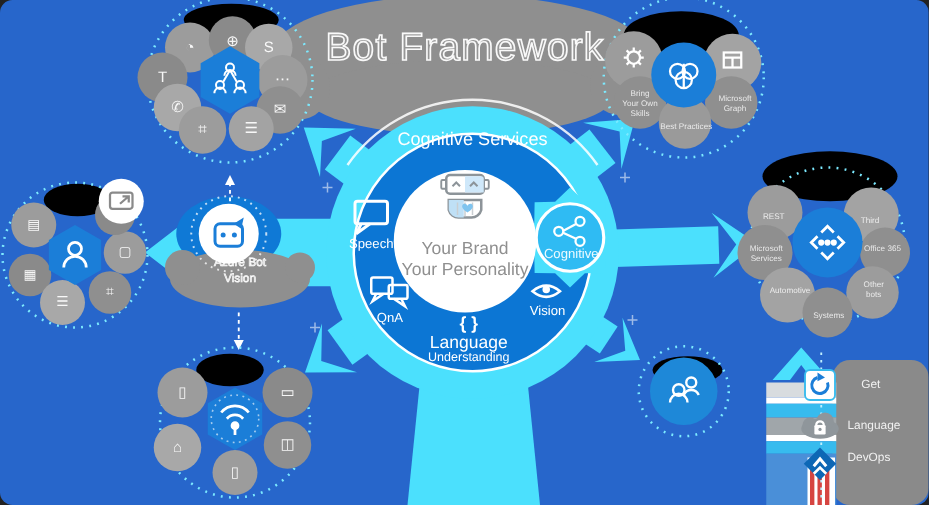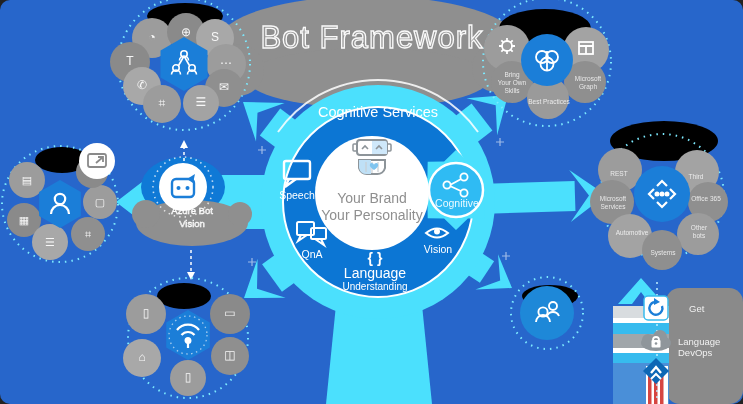--- a/index.html
+++ b/index.html
@@ -332,21 +332,21 @@
 <div class="lbl tiny" style="left:613px;top:207px">Services</div>
 <div class="lbl tiny" style="left:632px;top:233px">Automotive</div>
 <div class="lbl tiny" style="left:696px;top:177px">Third</div>
 <div class="lbl tiny" style="left:706px;top:199px">Office 365</div>
 <div class="lbl tiny" style="left:699px;top:228px">Other</div>
 <div class="lbl tiny" style="left:699px;top:236px">bots</div>
 <div class="lbl tiny" style="left:663px;top:253px">Systems</div>
 
 <div class="lblL dep" style="left:689px;top:308px">Get</div>
 <div class="lblL dep" style="left:678px;top:341px">Language</div>
-<div class="lblL dep" style="left:678px;top:352px">DevOps</div>
+<div class="lblL dep" style="left:678px;top:366px">DevOps</div>
 
 <div class="lbl glyph" style="left:152px;top:38px">◔</div>
 <div class="lbl glyph" style="left:186px;top:33px">⊕</div>
 <div class="lbl glyph" style="left:215px;top:38px">S</div>
 <div class="lbl glyph" style="left:130px;top:62px">T</div>
 <div class="lbl glyph" style="left:226px;top:64px">⋯</div>
 <div class="lbl glyph" style="left:142px;top:86px">✆</div>
 <div class="lbl glyph" style="left:224px;top:88px">✉</div>
 <div class="lbl glyph" style="left:162px;top:104px">⌗</div>
 <div class="lbl glyph" style="left:201px;top:103px">☰</div>

